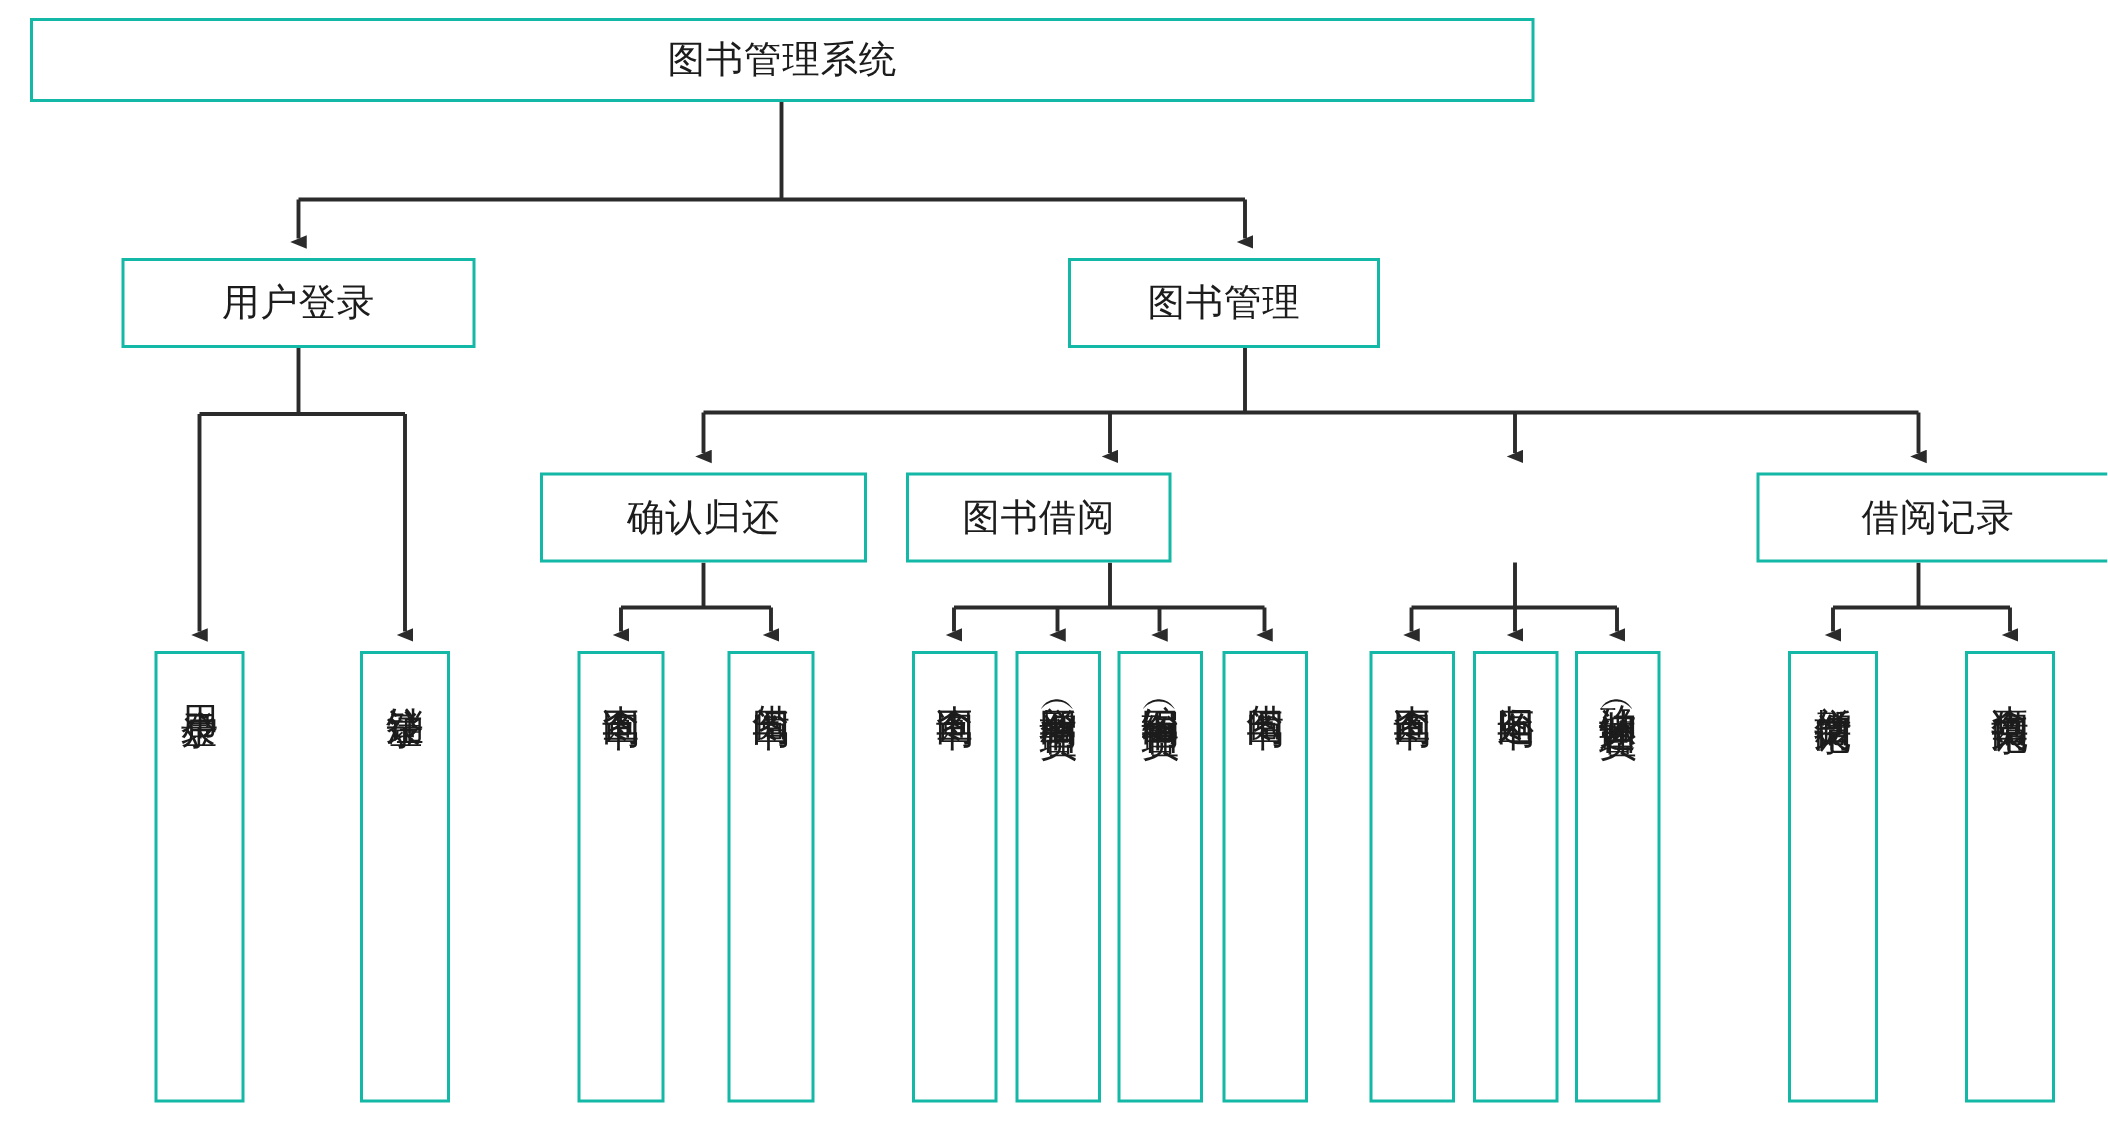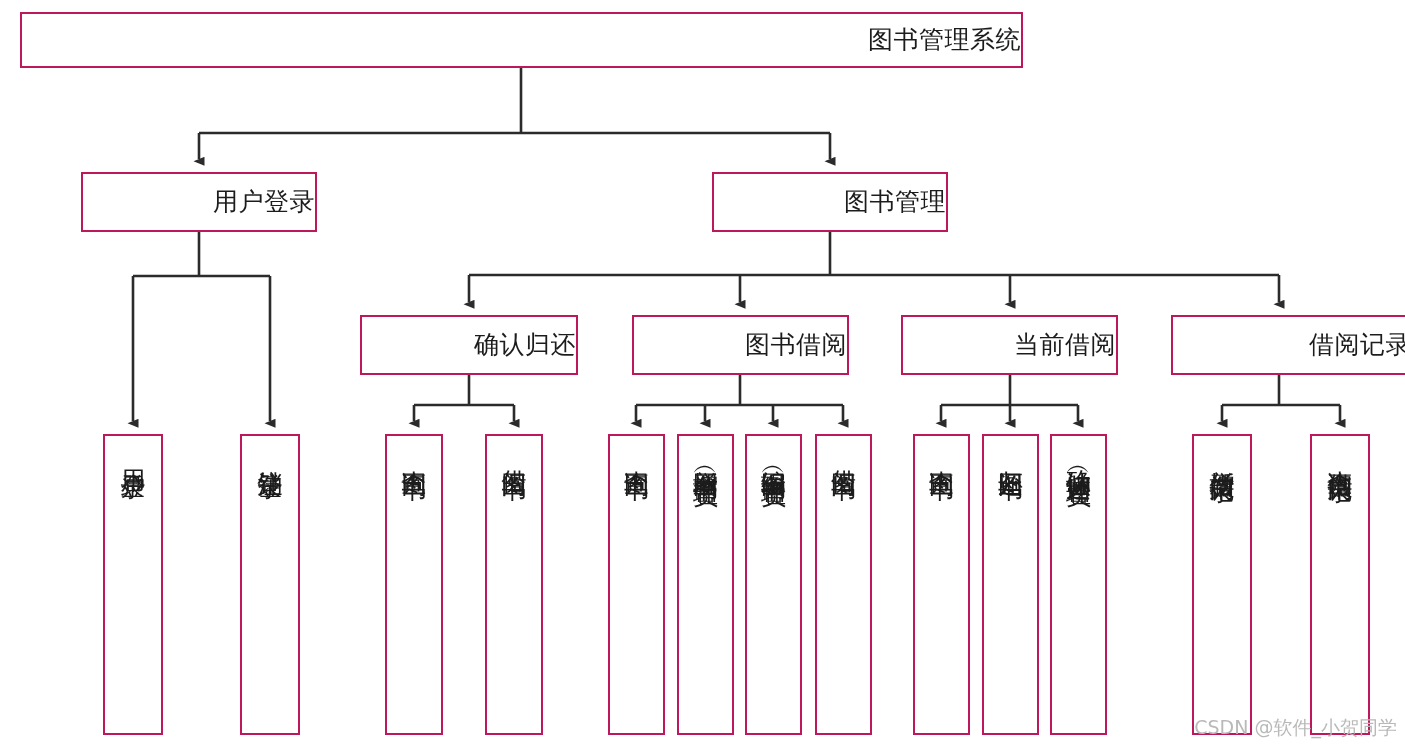--- a/index.html
+++ b/index.html
@@ -21,25 +21,25 @@
   #edge-layer {
     position: absolute;
     left: 0;
     top: 0;
     width: 1405px;
     height: 747px;
   }
   .node {
     position: absolute;
     box-sizing: border-box;
-    border: 2px solid #be185d;
+    border: 2px solid #14b8a6;
     background: #ffffff;
     display: flex;
     align-items: center;
-    justify-content: flex-end;
+    justify-content: center;
     z-index: 5;
   }
   .node-label {
     color: #1c1c1c;
     text-align: center;
     line-height: 1.05;
     white-space: nowrap;
   }
   
   .node-h .node-label {
@@ -131,32 +131,29 @@
     </g>
   </svg>
 
   <div class="node node-h" id="node-root" style="left:20px; top:12px; width:1003px; height:56px;">
     <span class="node-label">图书管理系统</span>
   </div>
 
   <div class="node node-h" style="left:81px; top:172px; width:236px; height:60px;">
     <span class="node-label">用户登录</span>
   </div>
-  <div class="node node-h" style="left:712px; top:172px; width:236px; height:60px;">
+  <div class="node node-h" style="left:712px; top:172px; width:208px; height:60px;">
     <span class="node-label">图书管理</span>
   </div>
 
   <div class="node node-h" style="left:360px; top:315px; width:218px; height:60px;">
     <span class="node-label">确认归还</span>
   </div>
-  <div class="node node-h" style="left:632px; top:315px; width:217px; height:60px;">
+  <div class="node node-h" style="left:604px; top:315px; width:177px; height:60px;">
     <span class="node-label">图书借阅</span>
-  </div>
-  <div class="node node-h" style="left:901px; top:315px; width:217px; height:60px;">
-    <span class="node-label">当前借阅</span>
   </div>
   <div class="node node-h" style="left:1171px; top:315px; width:242px; height:60px;">
     <span class="node-label">借阅记录</span>
   </div>
 
   <div class="node node-v" style="left:103px; top:434px; width:60px; height:301px;">
     <span class="node-label">用户登录</span>
   </div>
   <div class="node node-v" style="left:240px; top:434px; width:60px; height:301px;">
     <span class="node-label">注销登录</span>
@@ -192,15 +189,14 @@
     <span class="node-label">确认归还（管理员）</span>
   </div>
 
   <div class="node node-v" style="left:1192px; top:434px; width:60px; height:301px;">
     <span class="node-label">新增借阅记录</span>
   </div>
   <div class="node node-v" style="left:1310px; top:434px; width:60px; height:301px;">
     <span class="node-label">查询借阅记录</span>
   </div>
 
-  <div id="watermark">CSDN @软件_小贺同学</div>
 
 </div>
 
 </body></html>

